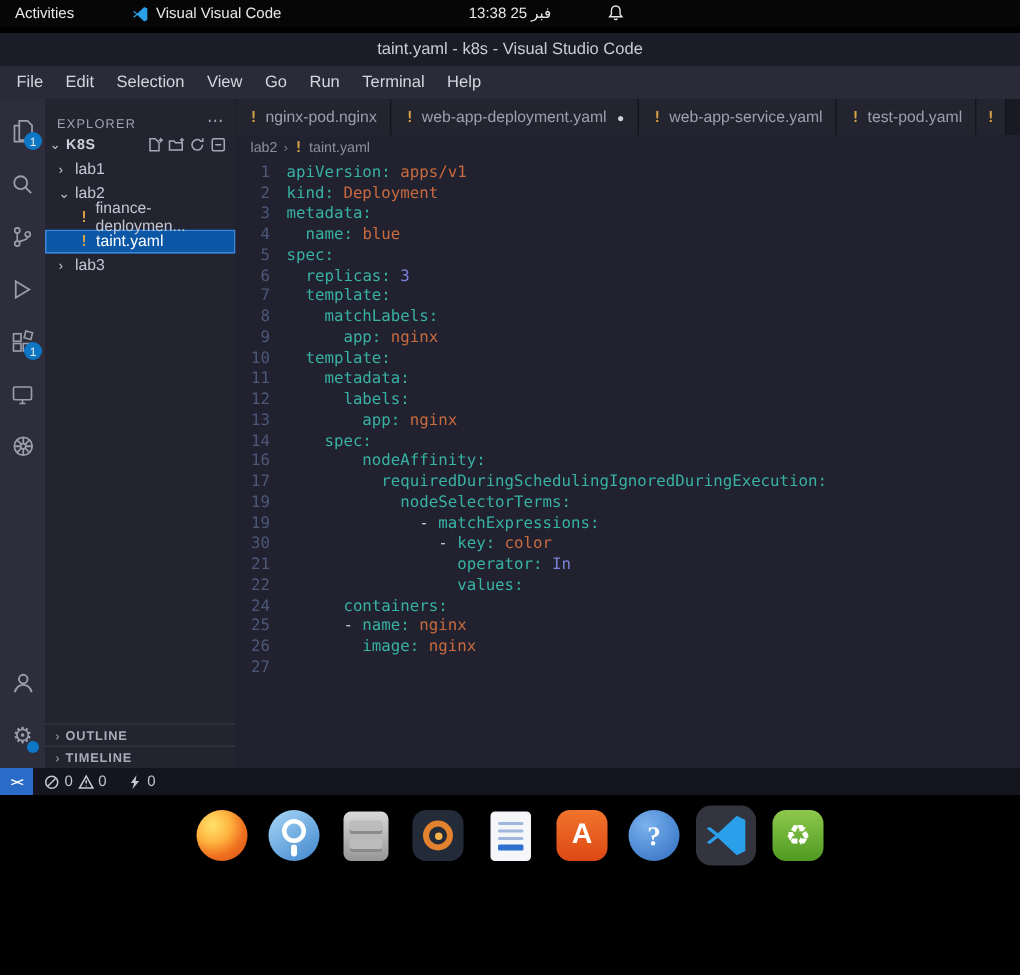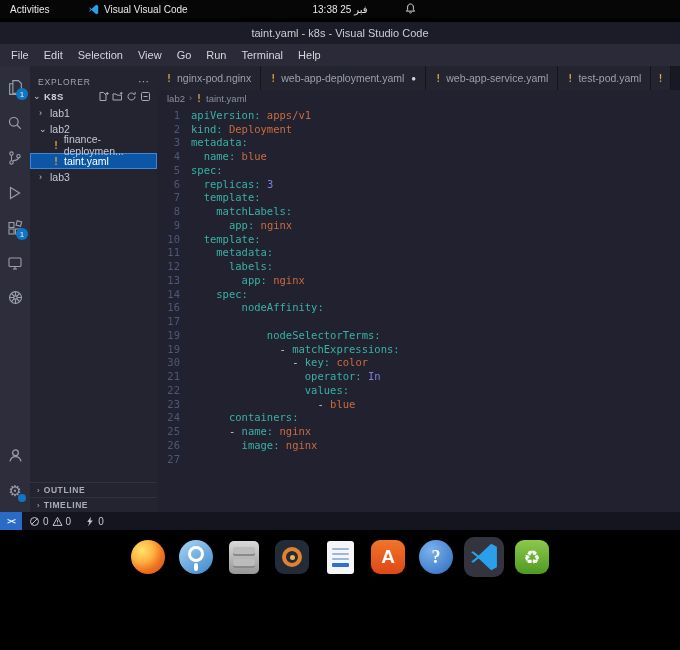--- a/index.html
+++ b/index.html
@@ -395,45 +395,41 @@
           <div class="code-line">
             <span class="ln">14</span>
             <span class="code-text"><span class="tk-pln">    </span><span class="tk-key">spec:</span></span>
           </div>
           <div class="code-line">
             <span class="ln">16</span>
             <span class="code-text"><span class="tk-pln">        </span><span class="tk-key">nodeAffinity:</span></span>
           </div>
           <div class="code-line">
             <span class="ln">17</span>
-            <span class="code-text"><span class="tk-pln">          </span></span>
+            <span class="code-text"><span class="tk-pln">          </span><span class="tk-key">requiredDuringSchedulingIgnoredDuringExecution:</span></span>
           </div>
           <div class="code-line">
             <span class="ln">19</span>
             <span class="code-text"><span class="tk-pln">            </span><span class="tk-key">nodeSelectorTerms:</span></span>
           </div>
           <div class="code-line">
             <span class="ln">19</span>
             <span class="code-text"><span class="tk-pln">              - </span><span class="tk-key">matchExpressions:</span></span>
           </div>
           <div class="code-line">
             <span class="ln">30</span>
             <span class="code-text"><span class="tk-pln">                - </span><span class="tk-key">key:</span><span class="tk-str"> color</span></span>
           </div>
           <div class="code-line">
             <span class="ln">21</span>
             <span class="code-text"><span class="tk-pln">                  </span><span class="tk-key">operator:</span><span class="tk-kw"> In</span></span>
           </div>
           <div class="code-line">
             <span class="ln">22</span>
             <span class="code-text"><span class="tk-pln">                  </span><span class="tk-key">values:</span></span>
-          </div>
-          <div class="code-line">
-            <span class="ln">23</span>
-            <span class="code-text"><span class="tk-pln">                    - </span><span class="tk-str">blue</span></span>
           </div>
           <div class="code-line">
             <span class="ln">24</span>
             <span class="code-text"><span class="tk-pln">      </span><span class="tk-key">containers:</span></span>
           </div>
           <div class="code-line">
             <span class="ln">25</span>
             <span class="code-text"><span class="tk-pln">      - </span><span class="tk-key">name:</span><span class="tk-str"> nginx</span></span>
           </div>
           <div class="code-line">

